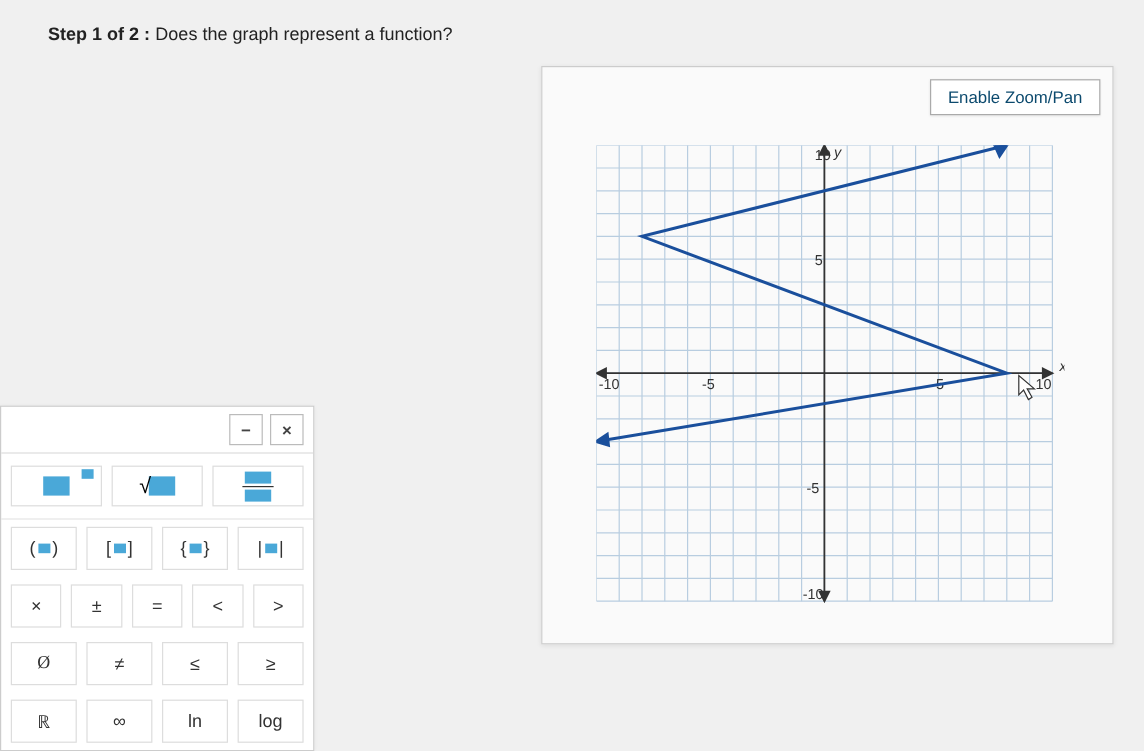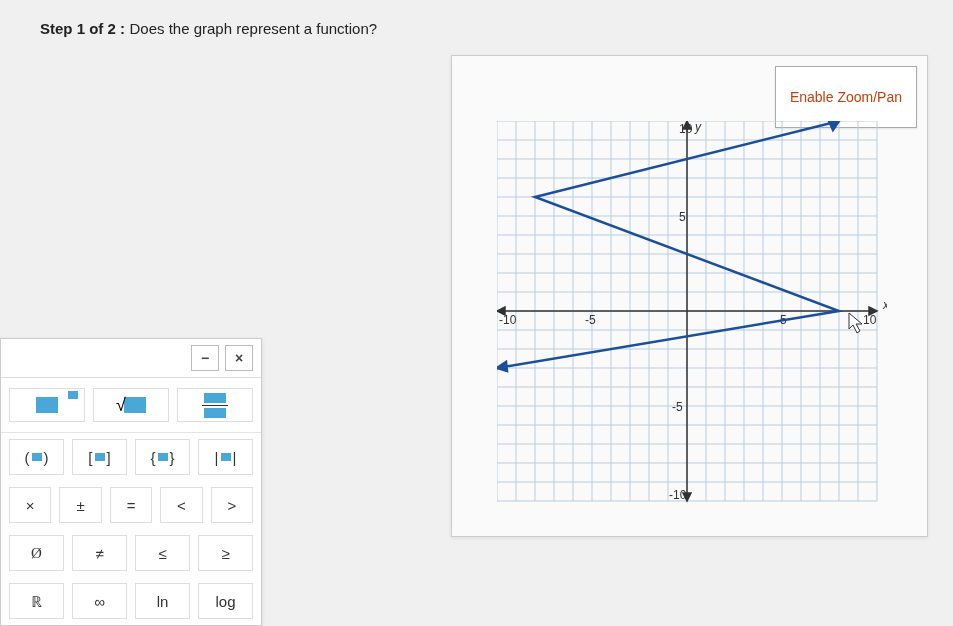--- a/index.html
+++ b/index.html
@@ -33,23 +33,23 @@
     background: #fafafa;
     border: 1px solid #ccc;
     box-shadow: 0 1px 4px rgba(0,0,0,0.08);
   }
   .zoom-btn {
     position: absolute;
     right: 10px;
     top: 10px;
     background: #fff;
     border: 1px solid #aaa;
-    padding: 22px 14px;
+    padding: 6px 14px;
     font-size: 14px;
-    color: #c2410c;
+    color: #0c4a6e;
     cursor: pointer;
     box-shadow: 0 1px 2px rgba(0,0,0,0.1);
   }
   .graph-svg {
     position: absolute;
     left: 45px;
     top: 65px;
   }
   .math-keypad {
     position: absolute;

